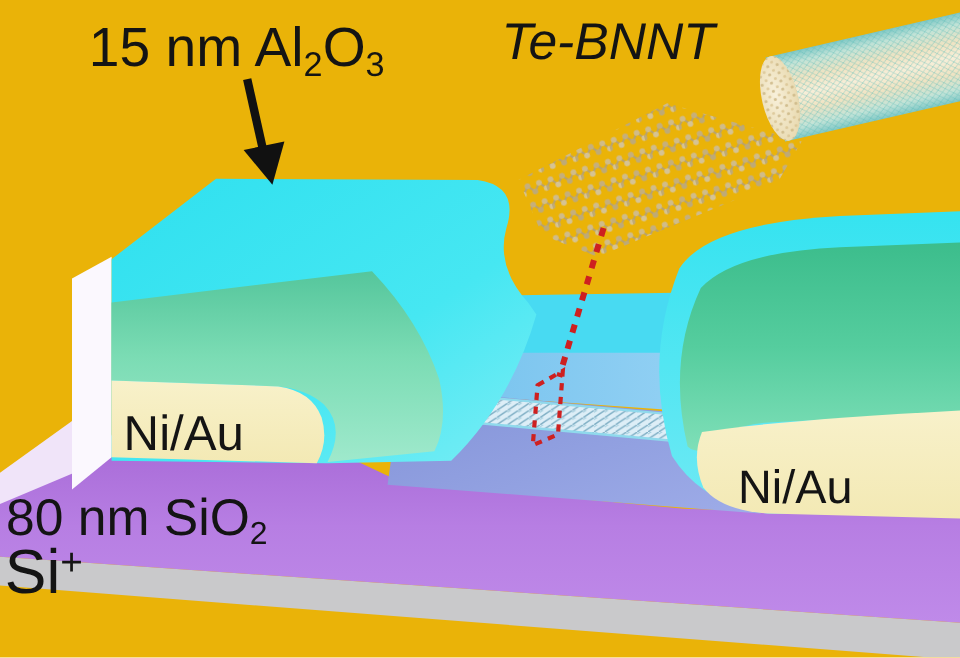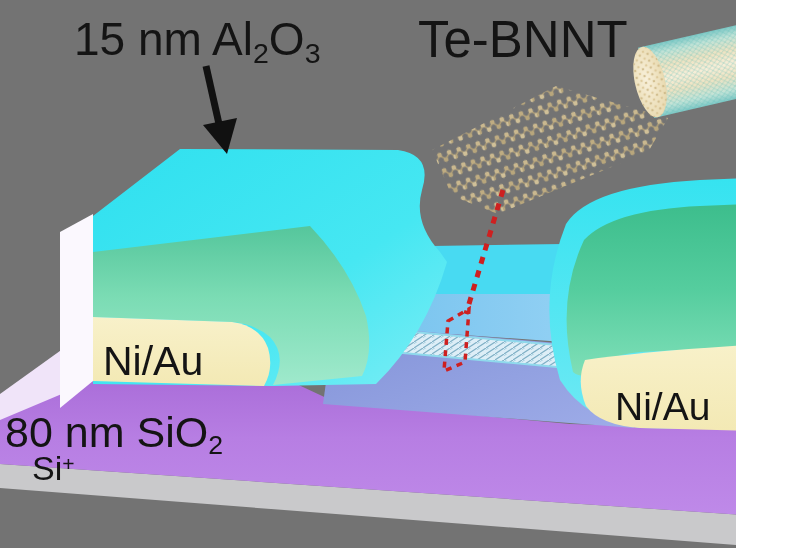--- a/index.html
+++ b/index.html
@@ -1,33 +1,33 @@
 <!DOCTYPE html>
 <html><head>
 <meta charset="utf-8">
 <style>
   html,body{margin:0;padding:0;background:#ffffff;}
   #stage{
-    position:relative;width:736px;height:548px;overflow:hidden;
-    background:#737373;font-family:"Liberation Sans", sans-serif;
+    position:relative;width:800px;height:548px;overflow:hidden;
+    background:#eab308;font-family:"Liberation Sans", sans-serif;
   }
   #scene{position:absolute;left:0;top:0;}
   .lbl{
     position:absolute;color:#141414;white-space:nowrap;
     font-family:"Liberation Sans", sans-serif;line-height:1;
     user-select:none;
   }
   .lbl .sub{font-size:0.62em;vertical-align:-0.28em;}
   .lbl .sup{font-size:0.62em;vertical-align:0.45em;}
   #lbl-al2o3   {left:74px;  top:16px;  font-size:46px;}
-  #lbl-tebnnt  {left:418px; top:14px;  font-size:51px;}
+  #lbl-tebnnt  {left:418px; top:14px;  font-size:43px;font-style:italic;}
   #lbl-niau-l  {left:103px; top:341px; font-size:41px;}
   #lbl-niau-r  {left:615px; top:387px; font-size:39px;}
   #lbl-sio2    {left:5px;   top:411px; font-size:43px;}
-  #lbl-si      {left:32px;  top:451px; font-size:34px;}
+  #lbl-si      {left:4px;  top:451px; font-size:52px;}
 </style>
 </head>
 <body>
 
 <div id="stage">
 
 <svg id="scene" width="800" height="548" viewBox="0 0 800 548">
   <defs>
     <linearGradient id="purpleGrad" x1="0" y1="0" x2="0" y2="1">
       <stop offset="0" stop-color="#A96CD8"></stop>

